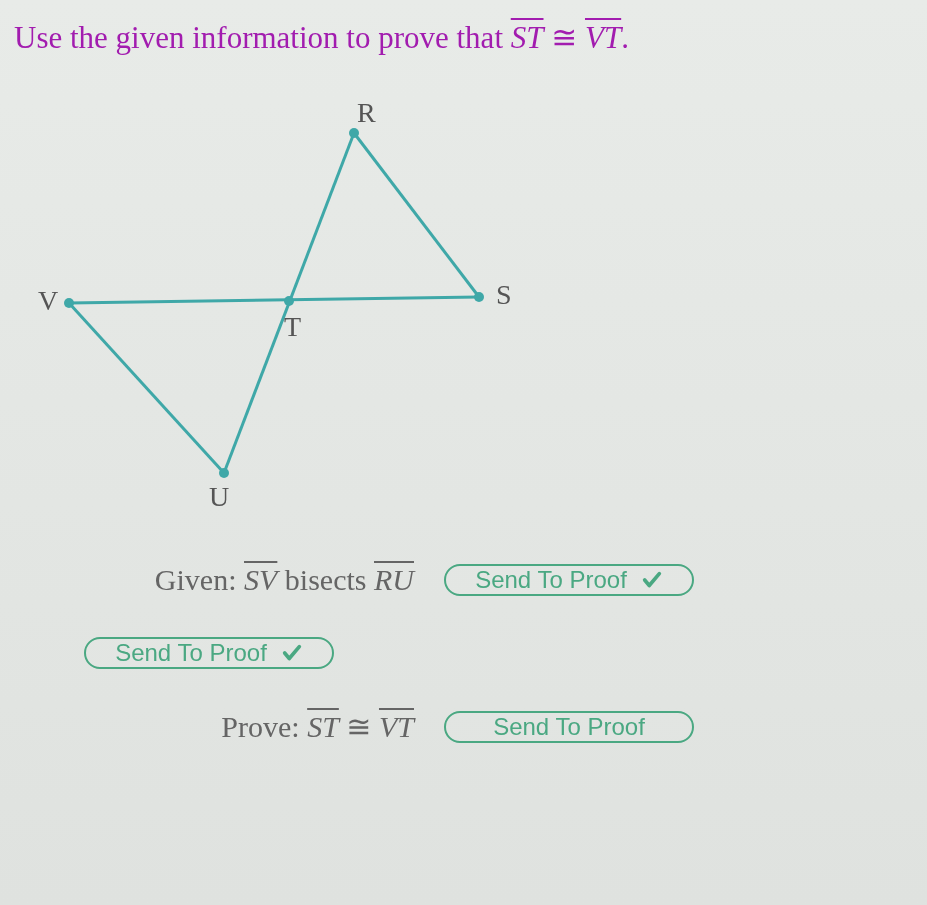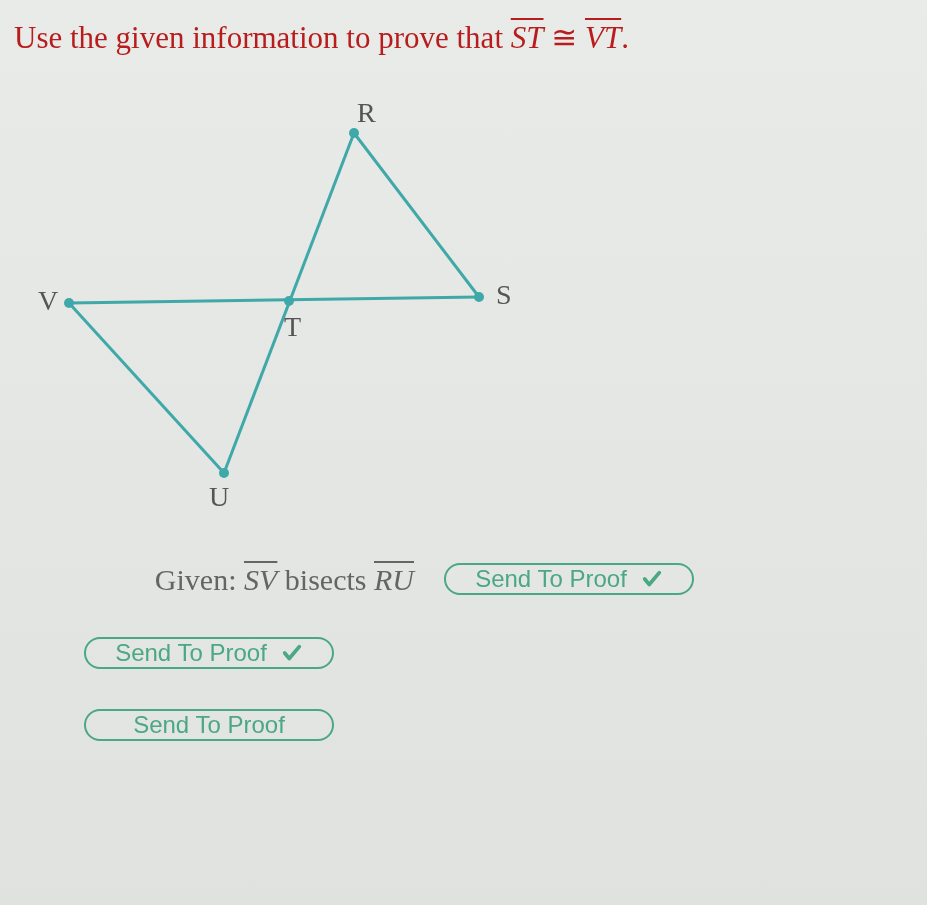--- a/index.html
+++ b/index.html
@@ -7,21 +7,21 @@
       width: 927px;
       height: 905px;
       background: linear-gradient(180deg, #e8ebe8 0%, #dfe2df 100%);
       font-family: Georgia, 'Times New Roman', serif;
       padding: 18px 14px;
       color: #4a4a4a;
       overflow: hidden;
     }
     .problem-text {
       font-size: 31px;
-      color: #b91c1c;
+      color: #a21caf;
       line-height: 1.3;
       margin-bottom: 20px;
     }
     .overline {
       text-decoration: overline;
       text-decoration-thickness: 2px;
       font-style: italic;
       font-family: 'Times New Roman', serif;
     }
     .congruent {
@@ -42,21 +42,21 @@
       font-family: Georgia, serif;
       font-size: 28px;
       fill: #555;
     }
     .given-area {
       margin-top: 55px;
       margin-left: 70px;
     }
     .row {
       display: flex;
-      align-items: flex-start;
+      align-items: center;
       margin-bottom: 40px;
     }
     .statement {
       font-size: 30px;
       color: #656565;
       width: 360px;
       text-align: right;
       padding-right: 30px;
     }
     .statement .math {
@@ -141,18 +141,21 @@
   <div class="row">
     <div class="send-button">
       <span>Send To Proof</span>
       <svg class="check" viewBox="0 0 24 24">
           <path d="M4 12 L9 18 L20 5" stroke="#4aa882" stroke-width="4" fill="none" stroke-linecap="round" stroke-linejoin="round"></path>
         </svg>
     </div>
   </div>
 
   <div class="row">
+    <div class="statement">
+      <span>Prove: </span><span class="overline math">ST</span><span class="congruent"> ≅ </span><span class="overline math">VT</span>
+    </div>
     <div class="send-button">
       <span>Send To Proof</span>
     </div>
   </div>
 
 </div>
 
 </body></html>

